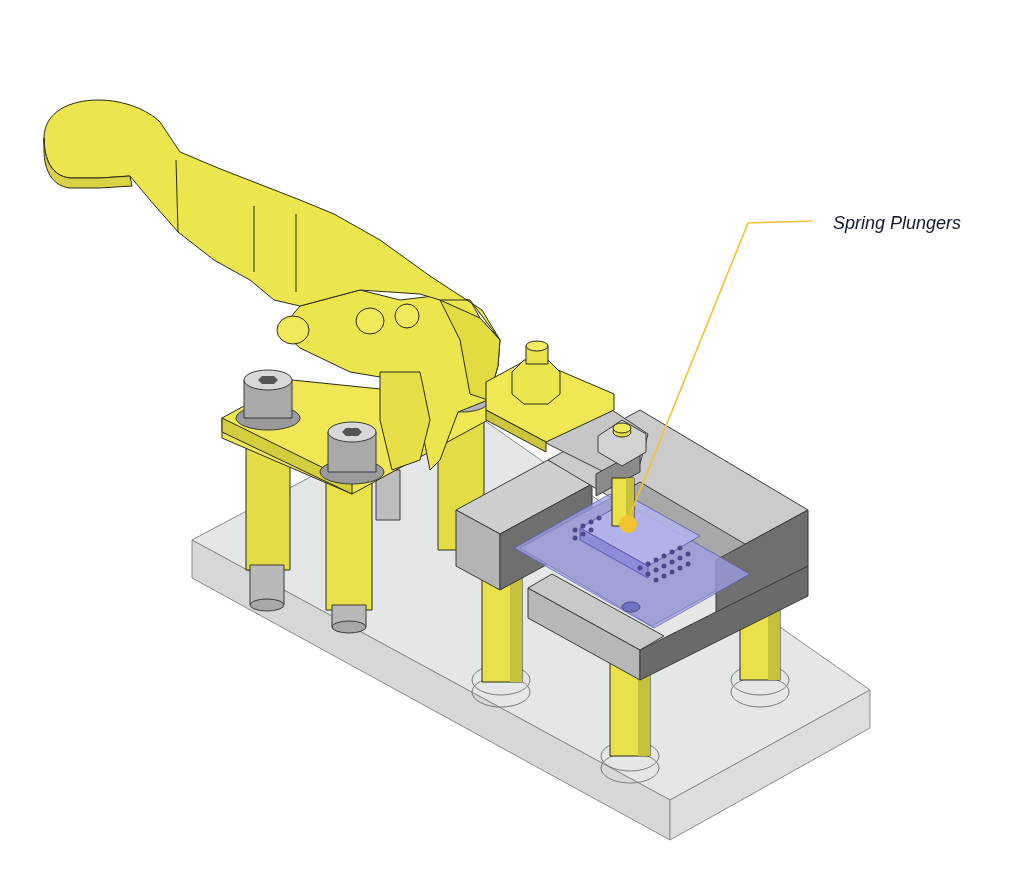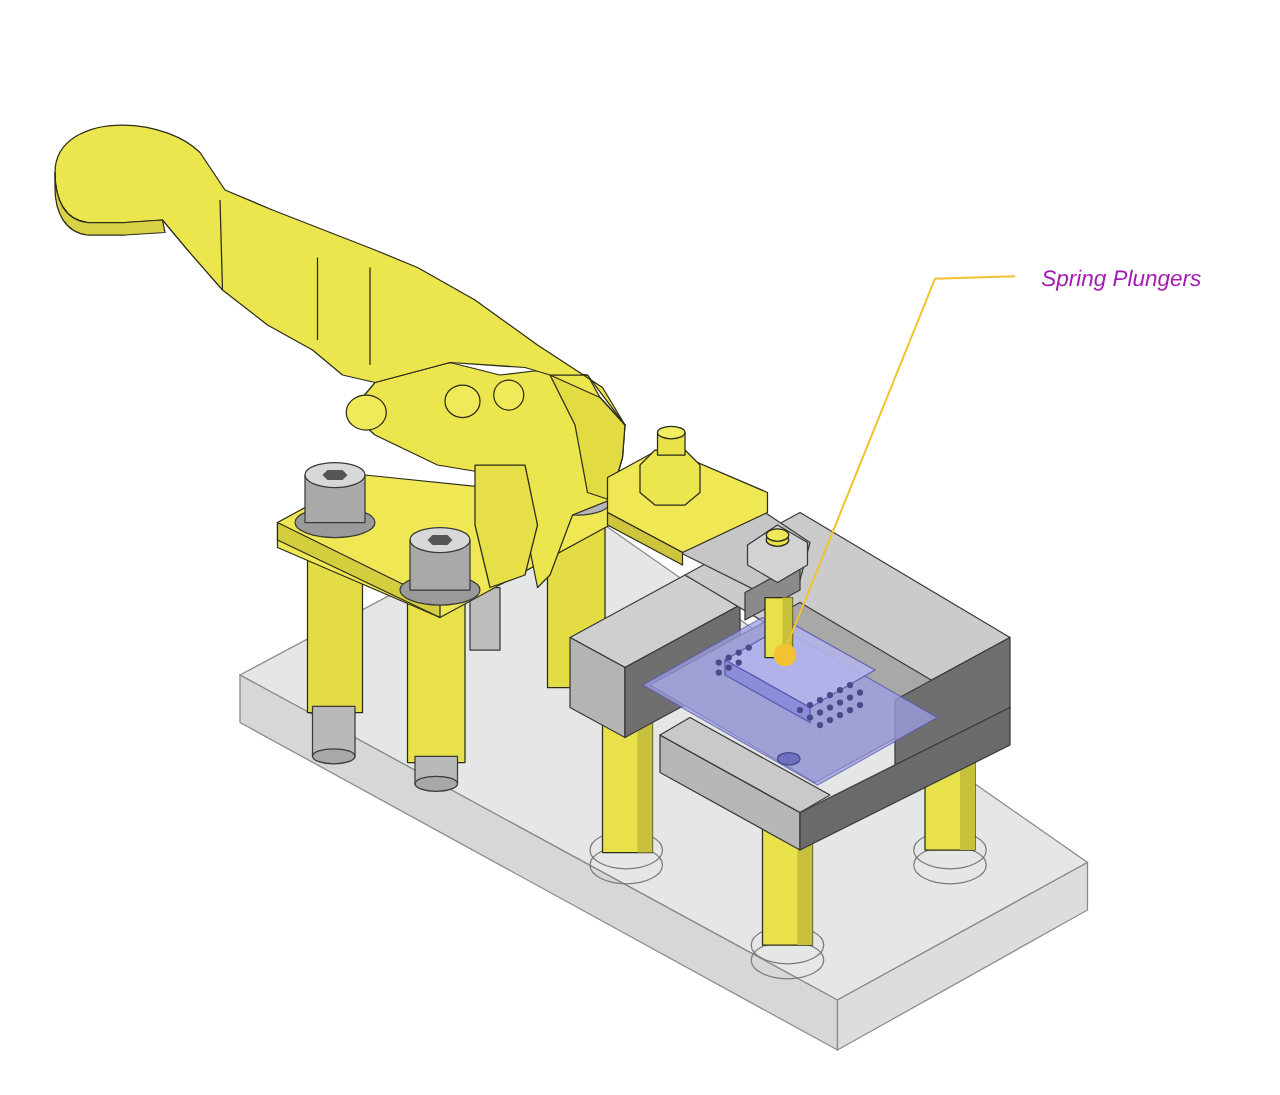--- a/index.html
+++ b/index.html
@@ -1,18 +1,18 @@
 <!DOCTYPE html>
 <html><head>
 <meta charset="utf-8">
 <style>
   html,body{margin:0;padding:0;background:#ffffff;}
   body{width:1024px;height:876px;overflow:hidden;position:relative;font-family:"Liberation Sans",sans-serif;}
   #canvas{position:absolute;left:0;top:0;width:1024px;height:876px;}
-  .callout-label{position:absolute;left:833px;top:213px;font-size:18px;font-style:italic;color:#a21caf;font-family:"Liberation Sans",sans-serif;white-space:nowrap;}
+  .callout-label{position:absolute;left:833px;top:213px;font-size:18px;font-style:italic;color:#0f172a;font-family:"Liberation Sans",sans-serif;white-space:nowrap;}
   .ln{stroke:#2b2b1a;stroke-width:1;stroke-linejoin:round;}
   .gl{stroke:#3a3a3a;stroke-width:1;stroke-linejoin:round;}
   .tl{stroke:#7a7a7a;stroke-width:1;fill:none;}
 </style>
 </head>
 <body>
 
 <svg id="canvas" viewBox="0 0 1024 876" xmlns="http://www.w3.org/2000/svg">
 
   <g>

